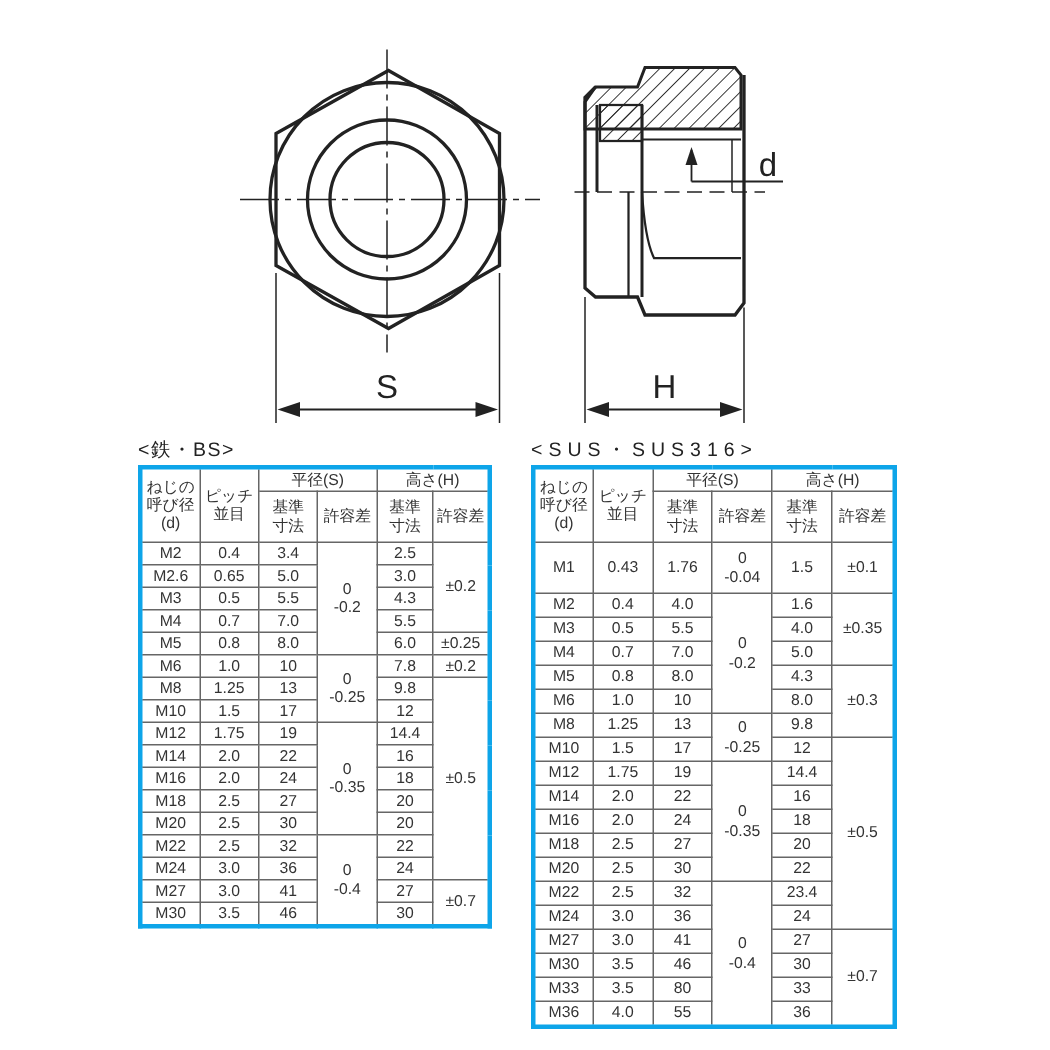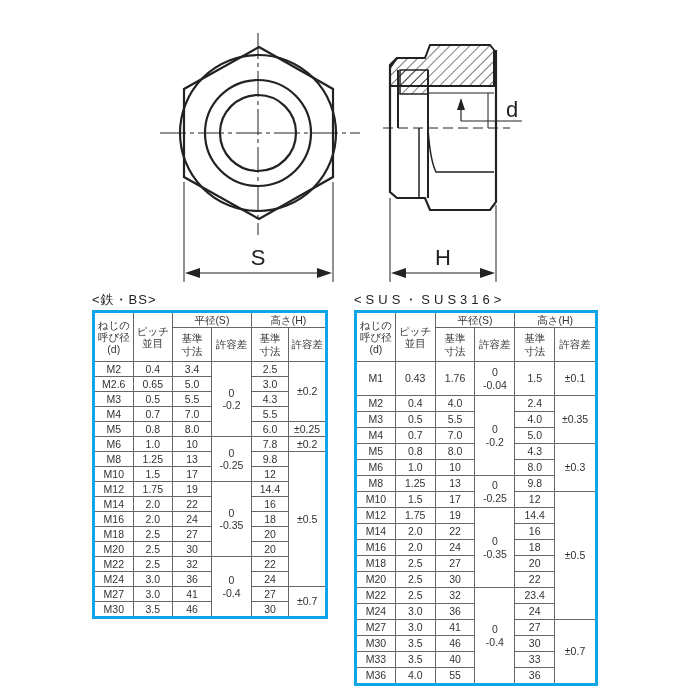--- a/index.html
+++ b/index.html
@@ -246,21 +246,21 @@
     <td><span>0</span><br><span>-0.04</span></td>
     <td>1.5</td>
     <td>±0.1</td>
   </tr>
 
   <tr>
     <td>M2</td>
     <td>0.4</td>
     <td>4.0</td>
     <td rowspan="5"><span>0</span><br><span>-0.2</span></td>
-    <td>2.4</td>
+    <td>1.6</td>
     <td rowspan="3">±0.35</td>
   </tr>
   <tr>
     <td>M3</td>
     <td>0.5</td>
     <td>5.5</td>
     <td>4.0</td>
   </tr>
   <tr>
     <td>M4</td>
@@ -351,21 +351,21 @@
   </tr>
   <tr>
     <td>M30</td>
     <td>3.5</td>
     <td>46</td>
     <td>30</td>
   </tr>
   <tr>
     <td>M33</td>
     <td>3.5</td>
-    <td>40</td>
+    <td>80</td>
     <td>33</td>
   </tr>
   <tr>
     <td>M36</td>
     <td>4.0</td>
     <td>55</td>
     <td>36</td>
   </tr>
 </tbody>
   </table>

